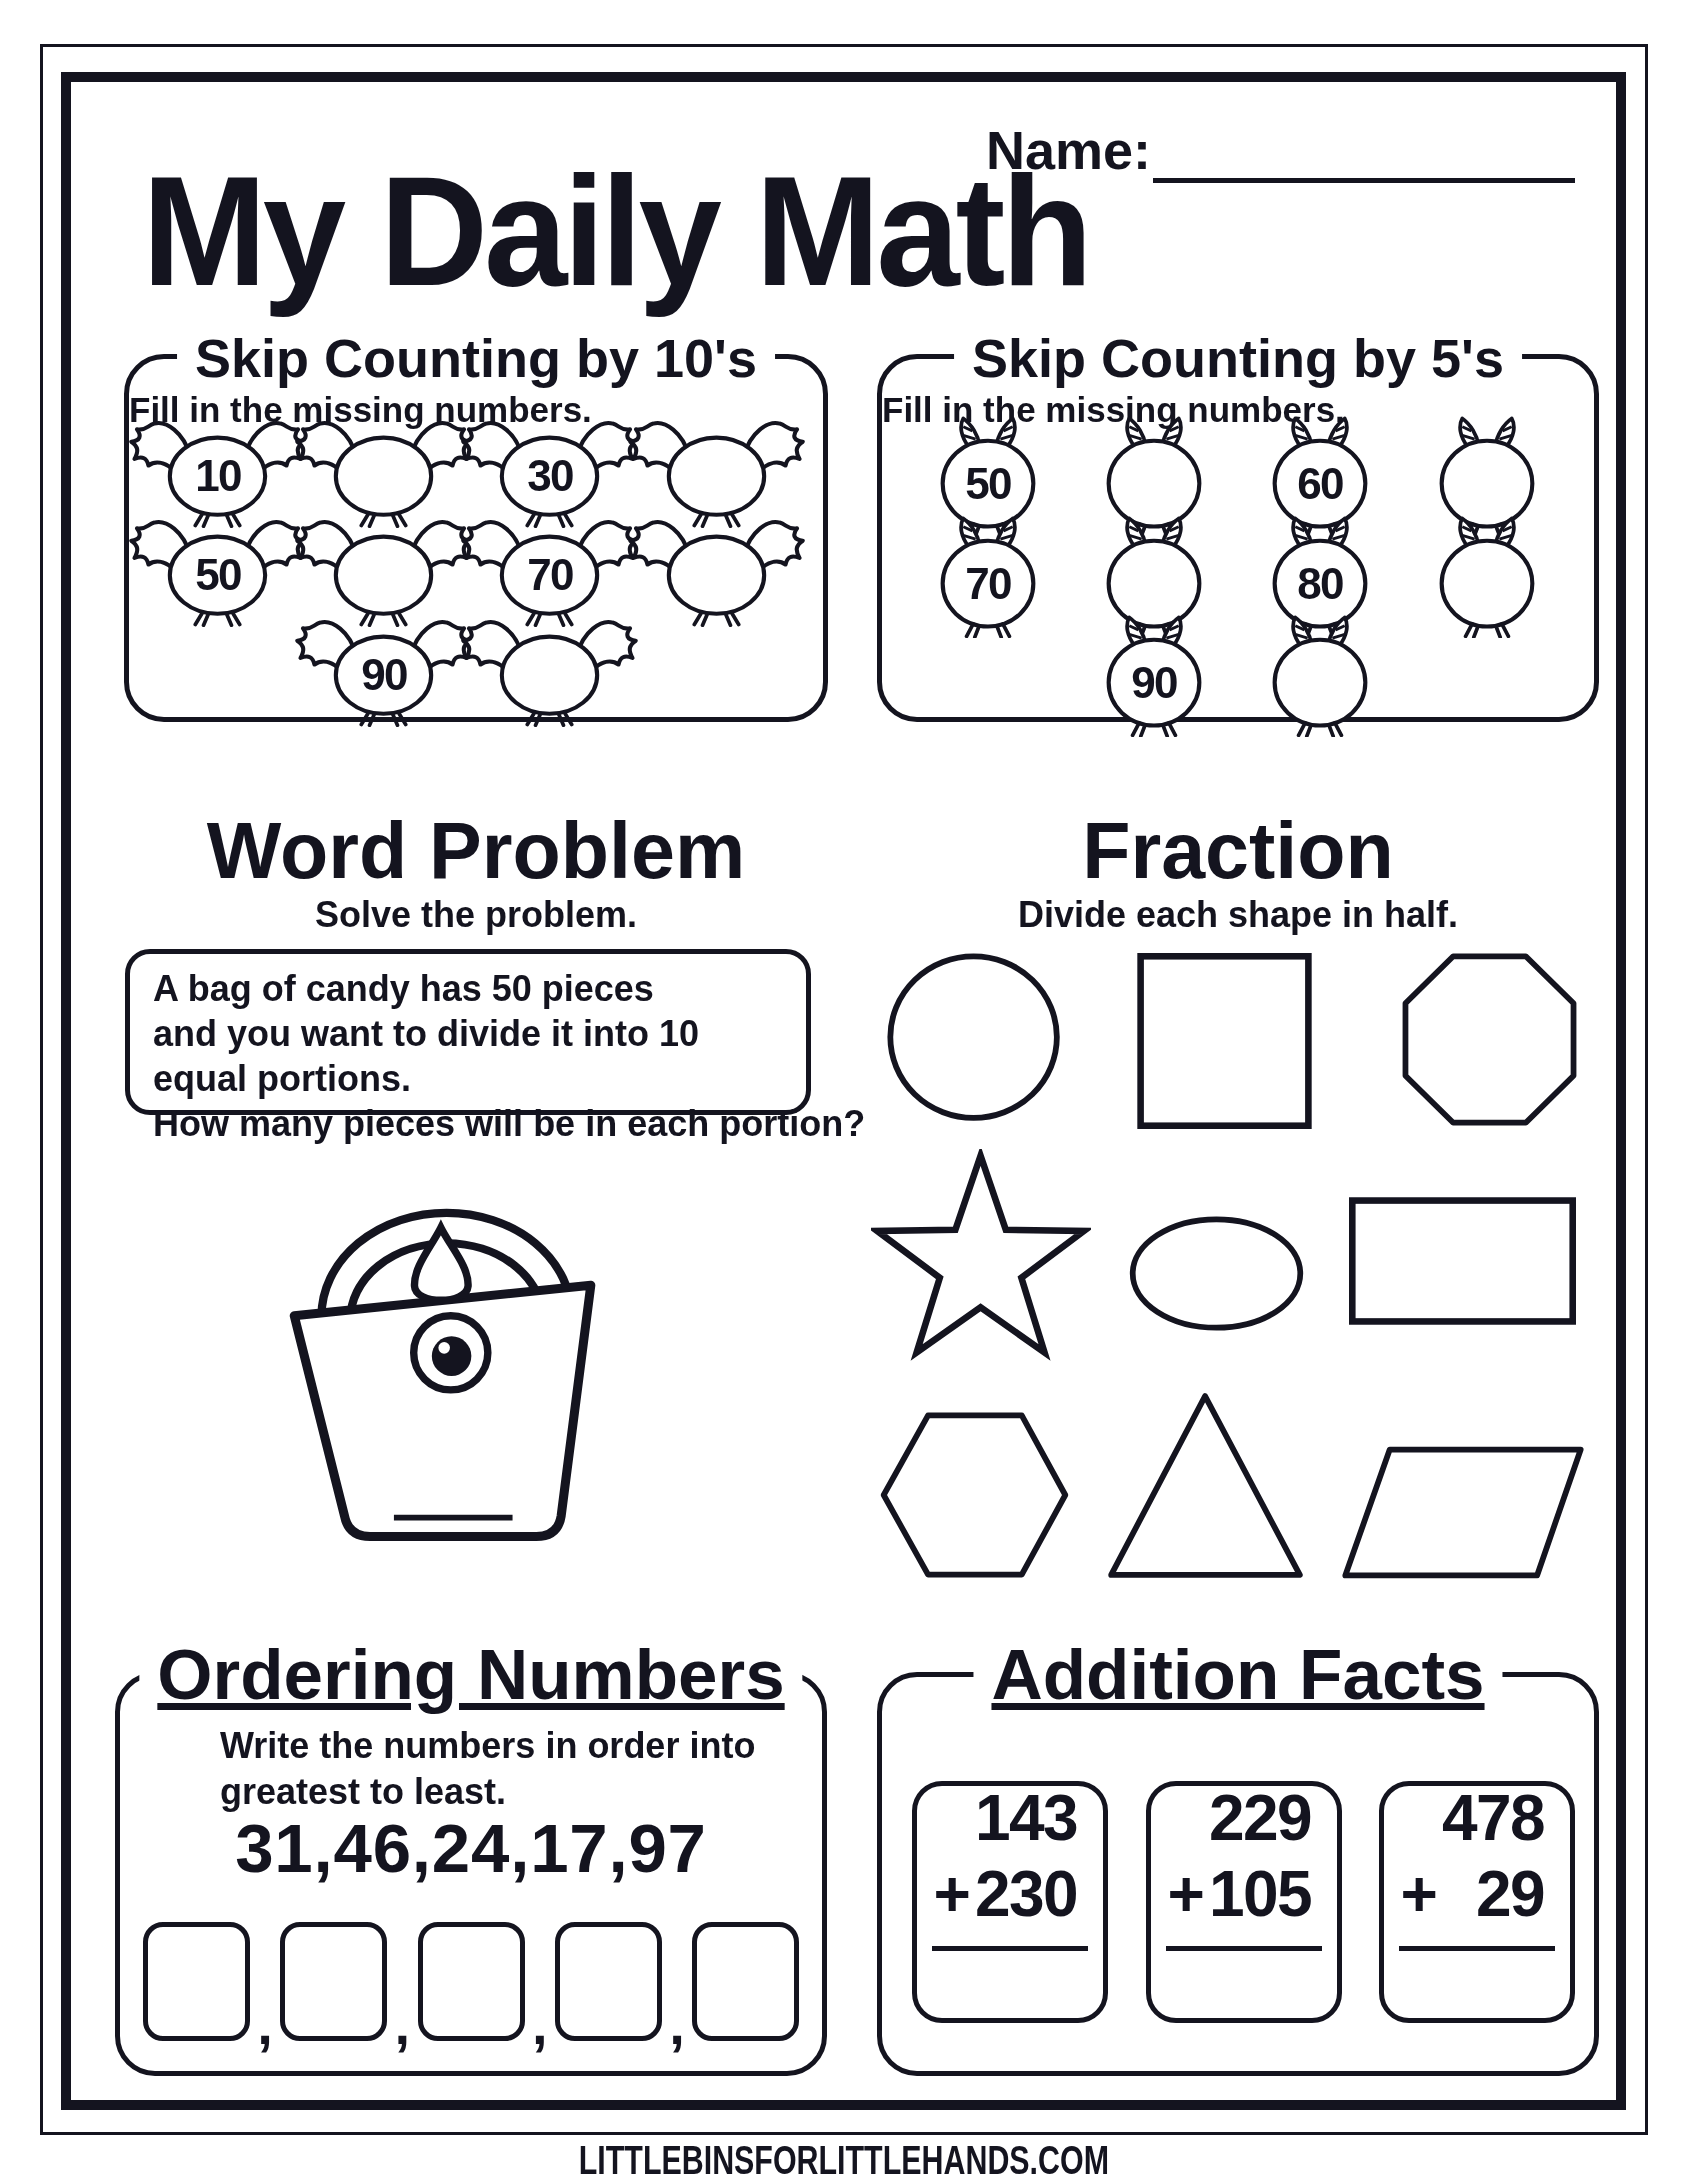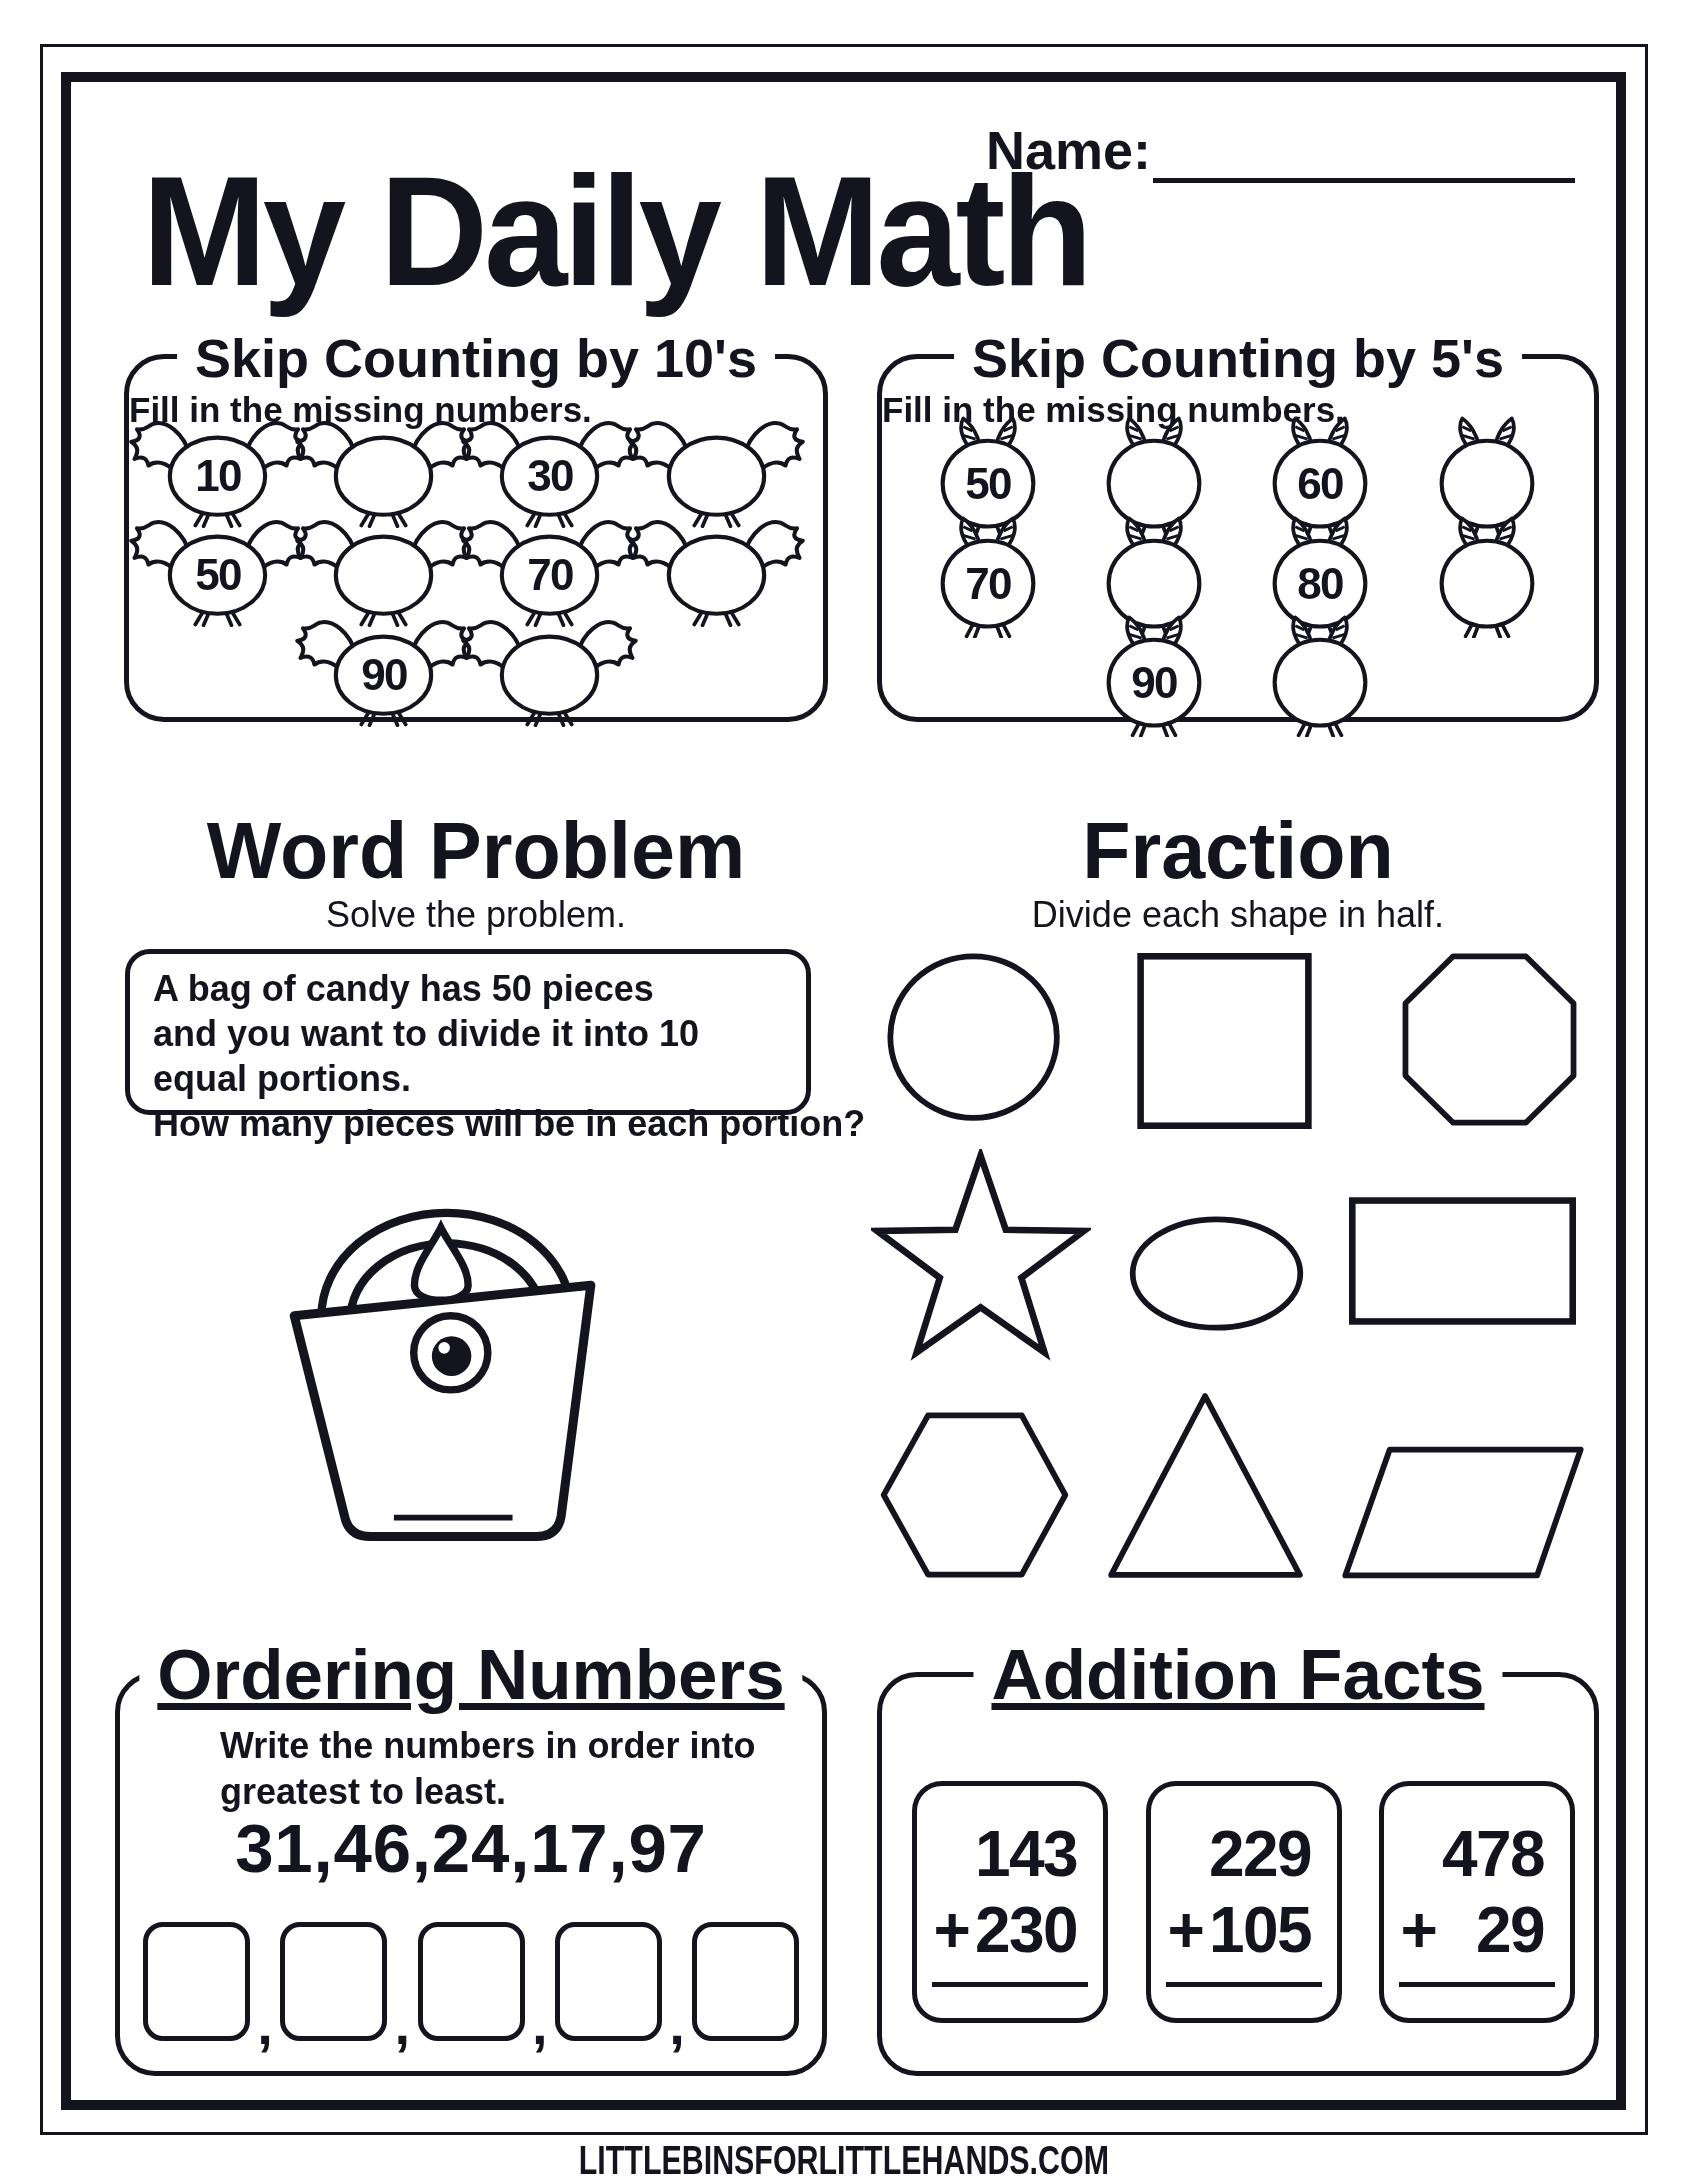--- a/index.html
+++ b/index.html
@@ -16,41 +16,41 @@
   .name-label { position:absolute; left:986px; top:119px; font-size:54px; font-weight:bold; }
   .name-line  { position:absolute; left:1153px; top:124px; width:422px; height:59px; border-bottom:5px solid var(--ink); }
 
   .panel { position:absolute; border:5.8px solid var(--ink); border-radius:40px; background:#fff; }
   .panel-title { position:absolute; left:50%; transform:translateX(-50%); background:#fff; padding:0 18px; white-space:nowrap; font-weight:bold; line-height:1; }
   .skip-title { font-size:54px; top:-28px; }
   .big-title  { font-size:71px; top:-38px;text-decoration:underline; }
   .panel-sub { position:absolute; left:0; width:100%; text-align:left; font-weight:bold; }
 
   .col-head { position:absolute; text-align:center; font-weight:bold; font-size:79px; line-height:1; }
-  .col-sub  { position:absolute; text-align:center; font-weight:normal; font-size:36px; }
+  .col-sub  { position:absolute; text-align:center; font-weight:bold; font-size:36px; }
 
   .monster { position:absolute; }
   .monster svg { display:block; color:var(--ink); }
   .mnum { position:absolute; display:flex; align-items:center; justify-content:center; font-weight:bold; font-size:44px; letter-spacing:-1.6px;text-align:center; }
   .bat  .mnum { left:47px; top:20.6px; width:96px; height:77px; }
   .horn .mnum { left:16.5px; top:25px; width:91px; height:86px; }
 
   .wp-box { position:absolute; left:125px; top:949px; width:686px; height:166px; border:5px solid var(--ink); border-radius:25px; padding:11.5px 21.4px 0 23px; }
   .wp-line { font-size:36px; font-weight:bold; line-height:45px; white-space:nowrap; }
 
   .shape { position:absolute; color:var(--ink); }
   .shape svg { display:block; }
 
   .seq { position:absolute; left:0; top:132px; width:100%; text-align:center; font-size:69px; font-weight:bold; letter-spacing:0.8px; }
   .ans-row { position:absolute; left:30px; right:30px; bottom:30px; display:flex; align-items:flex-end; justify-content:center; gap:7.4px; }
   .ans-box { width:107px; height:119px; border:5px solid var(--ink); border-radius:20px; background:#fff; flex:0 0 auto; }
   .comma { font-size:56px; font-weight:bold; line-height:0.55; flex:0 0 auto; }
 
   .add-card { position:absolute; top:104px; width:196px; height:242px; border:5px solid var(--ink); border-radius:30px; background:#fff; }
-  .add-top { margin-top:36px; padding-right:26px; text-align:right; font-size:64px; font-weight:bold; line-height:1; letter-spacing:-1.6px; }
+  .add-top { padding-right:26px; text-align:right; font-size:64px; font-weight:bold; line-height:1; letter-spacing:-1.6px; }
   .add-row { display:flex; justify-content:space-between; align-items:flex-end; padding:11.5px 26px 0 16.5px; font-size:64px; font-weight:bold; line-height:1; letter-spacing:-1.6px; }
   .add-line { margin:20px auto 0; width:156px; border-top:5.8px solid var(--ink); }
 
   .footer { position:absolute; left:0; top:2138px; width:100%; text-align:center; }
   .footer span { display:inline-block; font-size:40px; font-weight:bold; transform:scaleX(0.76); letter-spacing:0; }
 
   .defs { position:absolute; width:0; height:0; overflow:hidden; }
 </style>
 </head>
 <body>

